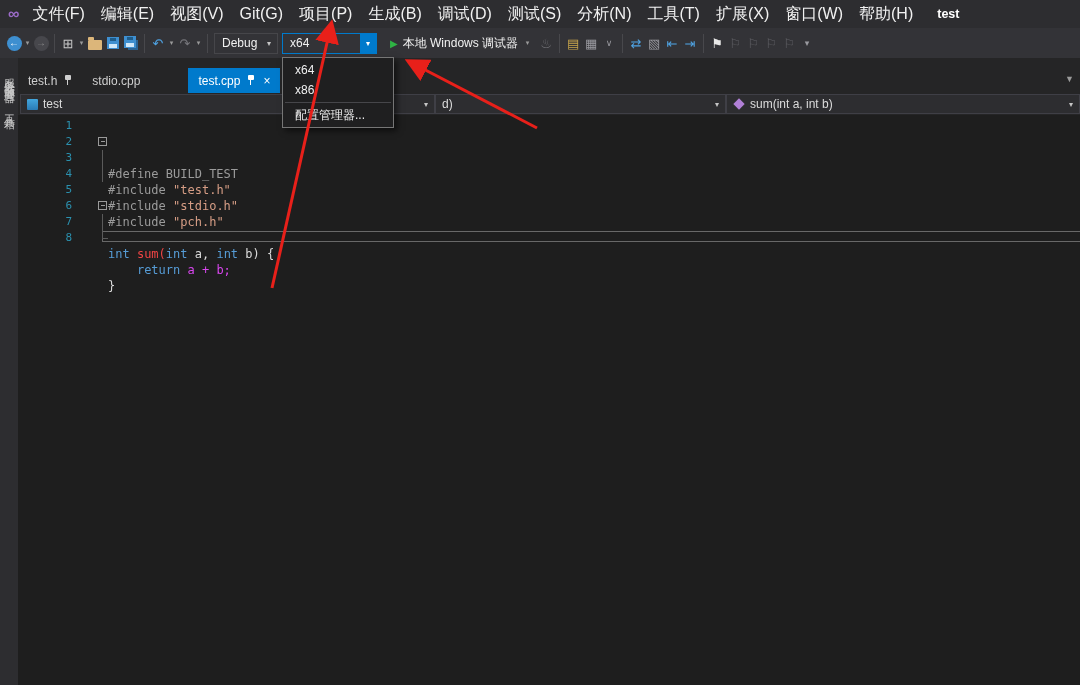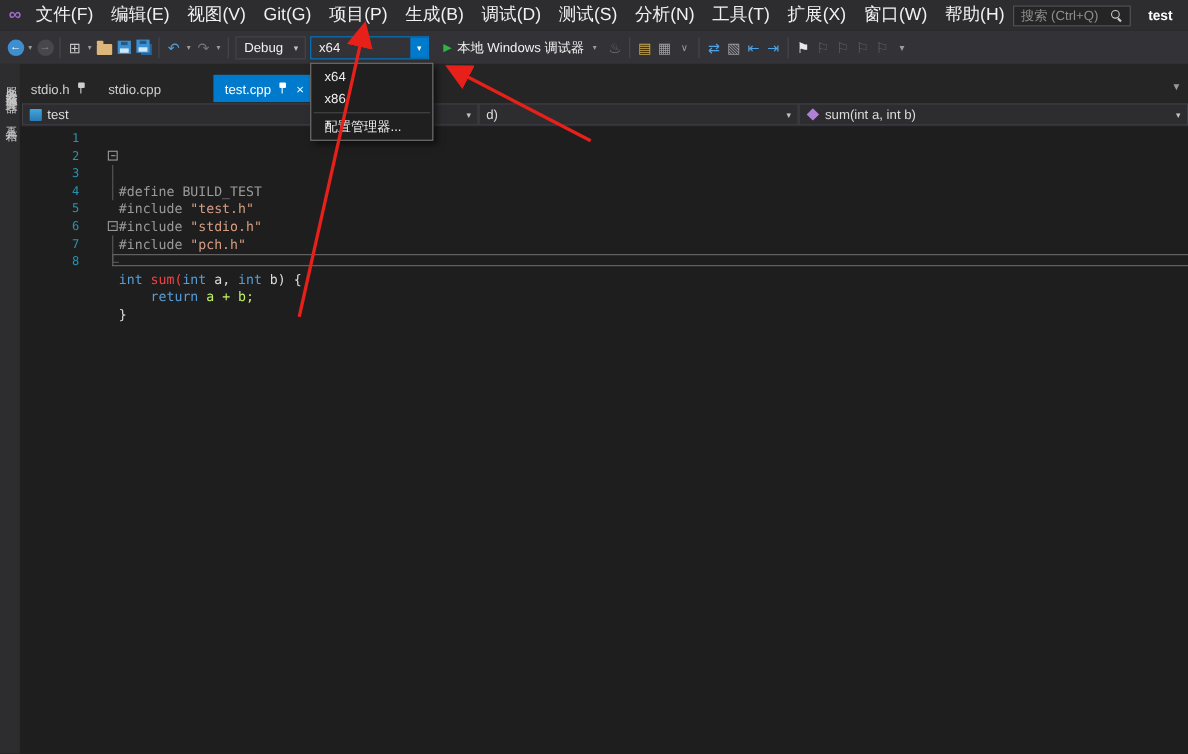--- a/index.html
+++ b/index.html
@@ -44,21 +44,21 @@
   .icon-folder::before { content:""; position:absolute; top:-3px; left:0; width:6px; height:3px;
                  background:#DCB67A; border-radius:1px 1px 0 0; }
   .icon-floppy { width:12px; height:12px; background:#3E8FD0; position:relative; display:inline-block; }
   .icon-floppy::before { content:""; position:absolute; bottom:1px; left:2px; right:2px; height:4px; background:#CFE8FA; }
   .icon-floppy::after { content:""; position:absolute; top:1px; left:3px; right:3px; height:3px; background:#1E5C8A; }
   .icon-floppy.double { box-shadow:3px 3px 0 -1px #2A6496; margin:0 3px 3px 0; }
 
   .combo { height:21px; background:#333337; border:1px solid #46464A; display:flex; align-items:center;
            font-size:12px; color:#F1F1F1; padding-left:7px; margin:0 2px; }
   .combo-debug { width:64px; }
-  .combo-platform { width:108px; border-color:var(--accent); position:relative; }
+  .combo-platform { width:95px; border-color:var(--accent); position:relative; }
   .combo .label { flex:1; }
   .combo-chevron { width:16px; align-self:stretch; display:flex; align-items:center; justify-content:center;
            font-size:8px; color:#C5C5C5; }
   .combo-platform .combo-chevron { background:var(--accent); color:#FFFFFF; }
 
   .run-button { display:flex; align-items:center; gap:5px; color:#F1F1F1; font-size:12px;
            padding:0 5px; margin-left:6px; white-space:nowrap; }
   .play { color:#2FB344; font-size:10px; }
 
   
@@ -129,24 +129,20 @@
       <span class="menu-item">项目(P)</span>
       <span class="menu-item">生成(B)</span>
       <span class="menu-item">调试(D)</span>
       <span class="menu-item">测试(S)</span>
       <span class="menu-item">分析(N)</span>
       <span class="menu-item">工具(T)</span>
       <span class="menu-item">扩展(X)</span>
       <span class="menu-item">窗口(W)</span>
       <span class="menu-item">帮助(H)</span>
     </nav>
-  <div class="searchbox">
-    <span class="search-text">搜索 (Ctrl+Q)</span>
-    <span class="search-icon"></span>
-  </div>
   <span class="win-title">test</span>
 </div>
 
 <div class="toolbar">
   <div class="tb-group" id="tb-left">
       <span class="tb-icon">
         <span class="icon-circle" style="background: rgb(62, 143, 208); color: rgb(255, 255, 255);">←</span>
       </span>
       <span class="tb-caret">▾</span>
       <span class="tb-icon">
@@ -252,21 +248,21 @@
 
 <div class="main-bg"></div>
 
 <div class="side-strip" id="side-strip">
     <span class="strip-label">服务器资源管理器</span>
     <span class="strip-label">工具箱</span>
   </div>
 
 <div class="tabbar" id="tabbar">
     <div class="tab">
-      <span class="tab-label">stdio.h</span>
+      <span class="tab-label">test.h</span>
       <span class="pin-icon"></span>
     </div>
     <div class="tab wide">
       <span class="tab-label">stdio.cpp</span>
     </div>
     <div class="tab active">
       <span class="tab-label">test.cpp</span>
       <span class="pin-icon"></span>
       <span class="tab-close">×</span>
     </div>
@@ -328,21 +324,21 @@
         <span class="foldcol">
           <span class="fold-minus"></span>
         </span>
         <span class="codetext"><span style="color: rgb(86, 156, 214);">int</span><span style="color: #ef4444;"> sum(</span><span style="color: rgb(86, 156, 214);">int</span><span style="color: rgb(220, 220, 220);"> a, </span><span style="color: rgb(86, 156, 214);">int</span><span style="color: rgb(220, 220, 220);"> b) {</span></span>
       </div>
       <div class="code-row">
         <span class="ln" style="color: rgb(43, 145, 175);">7</span>
         <span class="foldcol">
           <span class="fold-vline"></span>
         </span>
-        <span class="codetext"><span style="color: rgb(220, 220, 220);">    </span><span style="color: rgb(86, 156, 214);">return</span><span style="color: #bef264; text-align: right;"> a + b;</span></span>
+        <span class="codetext"><span style="color: rgb(220, 220, 220);">    </span><span style="color: rgb(86, 156, 214);">return</span><span style="color: #d946ef; text-align: right;"> a + b;</span></span>
       </div>
       <div class="code-row">
         <div class="region-box"></div>
         <span class="ln" style="color: rgb(43, 145, 175);">8</span>
         <span class="foldcol">
           <span class="fold-end"></span>
         </span>
         <span class="codetext"><span style="color: rgb(220, 220, 220);">}</span></span>
       </div>
     </div>

